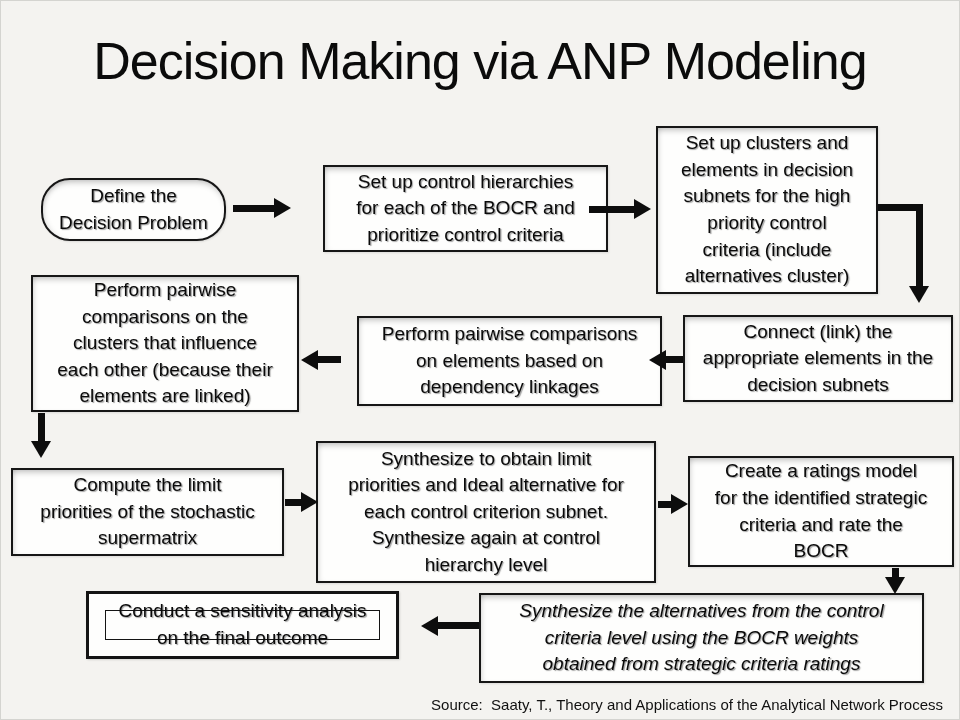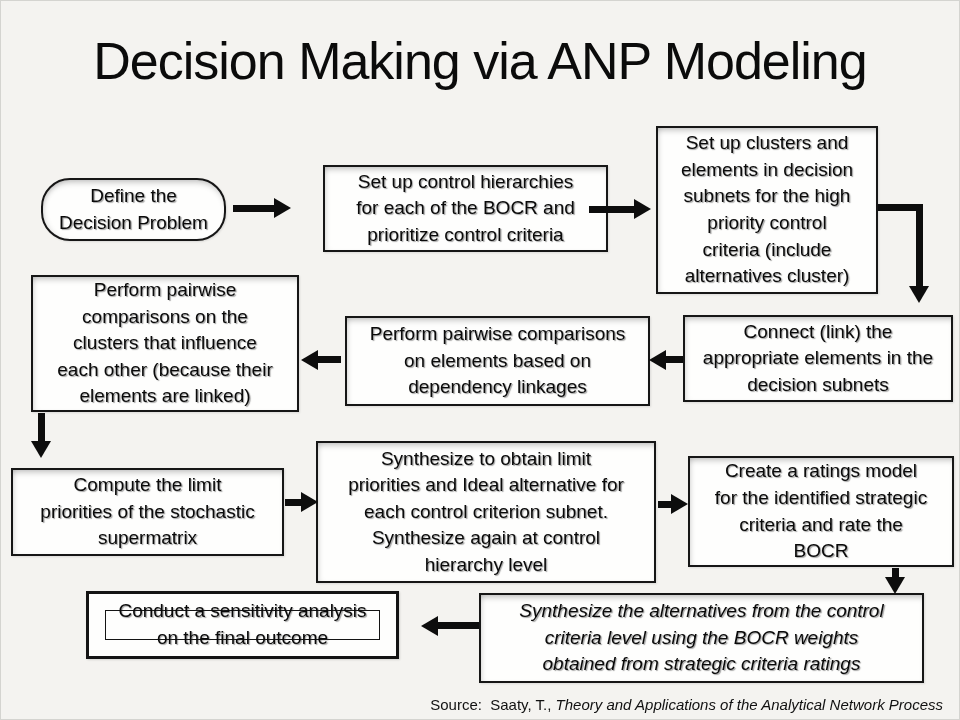--- a/index.html
+++ b/index.html
@@ -73,21 +73,21 @@
   .head-down { position:absolute; width:0; height:0;
     border-left:10px solid transparent; border-right:10px solid transparent;
     border-top:17px solid #0d0d0d; }
   .source {
     position:absolute;
     right:16px; bottom:6px;
     font-size:15px;
     white-space:pre;
     color:#111;
   }
-  .source .book { font-style:italic; }
+  .source .book { }
 </style>
 </head>
 <body>
 
 <div class="slide">
 
   <div class="title">Decision Making via ANP Modeling</div>
 
   <div class="box" style="left:40px; top:177px; width:185px; height:63px;border-radius:29px;">Define the
 Decision Problem</div>
@@ -100,21 +100,21 @@
 elements in decision
 subnets for the high
 priority control
 criteria (include
 alternatives cluster)</div>
 
   <div class="box" style="left:682px; top:314px; width:270px; height:87px;">Connect (link) the
 appropriate elements in the
 decision subnets</div>
 
-  <div class="box" style="left:344px; top:315px; width:305px; height:90px;">Perform pairwise comparisons
+  <div class="box" style="left:356px; top:315px; width:305px; height:90px;">Perform pairwise comparisons
 on elements based on
 dependency linkages</div>
 
   <div class="box" style="left:30px; top:274px; width:268px; height:137px;">Perform pairwise
 comparisons on the
 clusters that influence
 each other (because their
 elements are linked)</div>
 
   <div class="box" style="left:10px; top:467px; width:273px; height:88px;">Compute the limit

